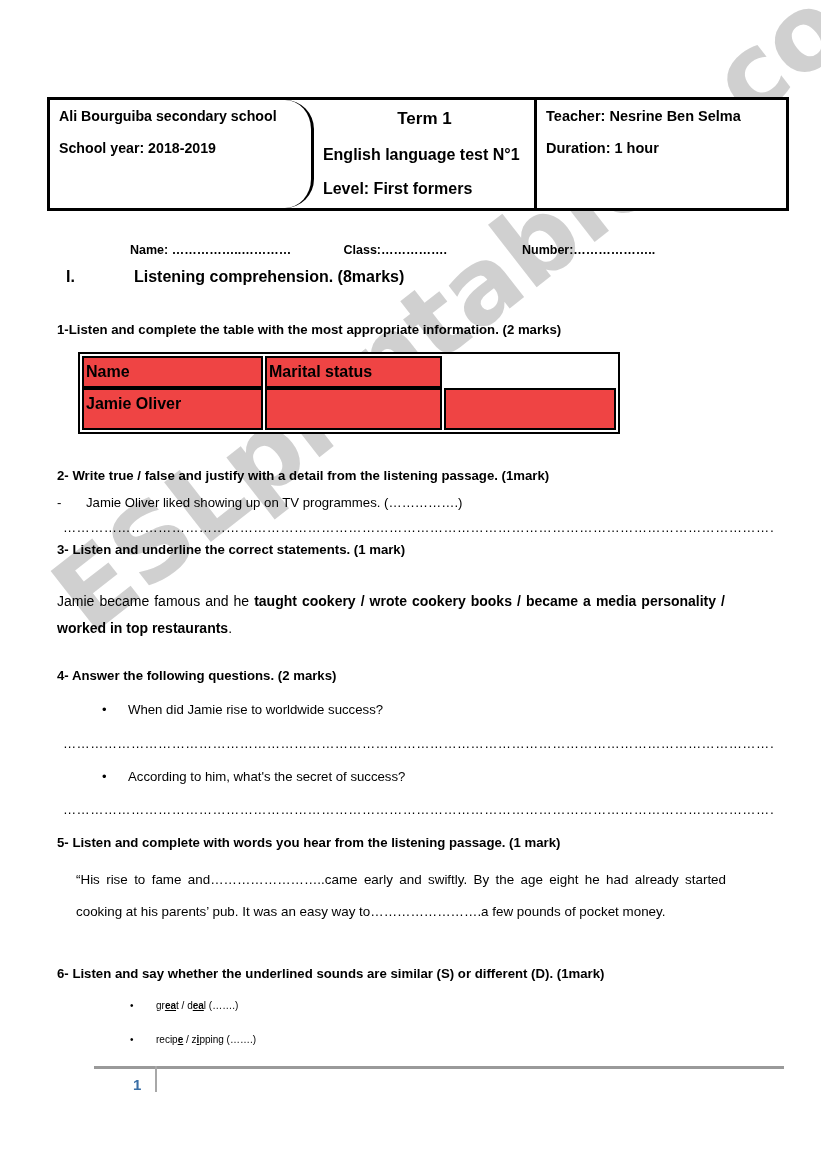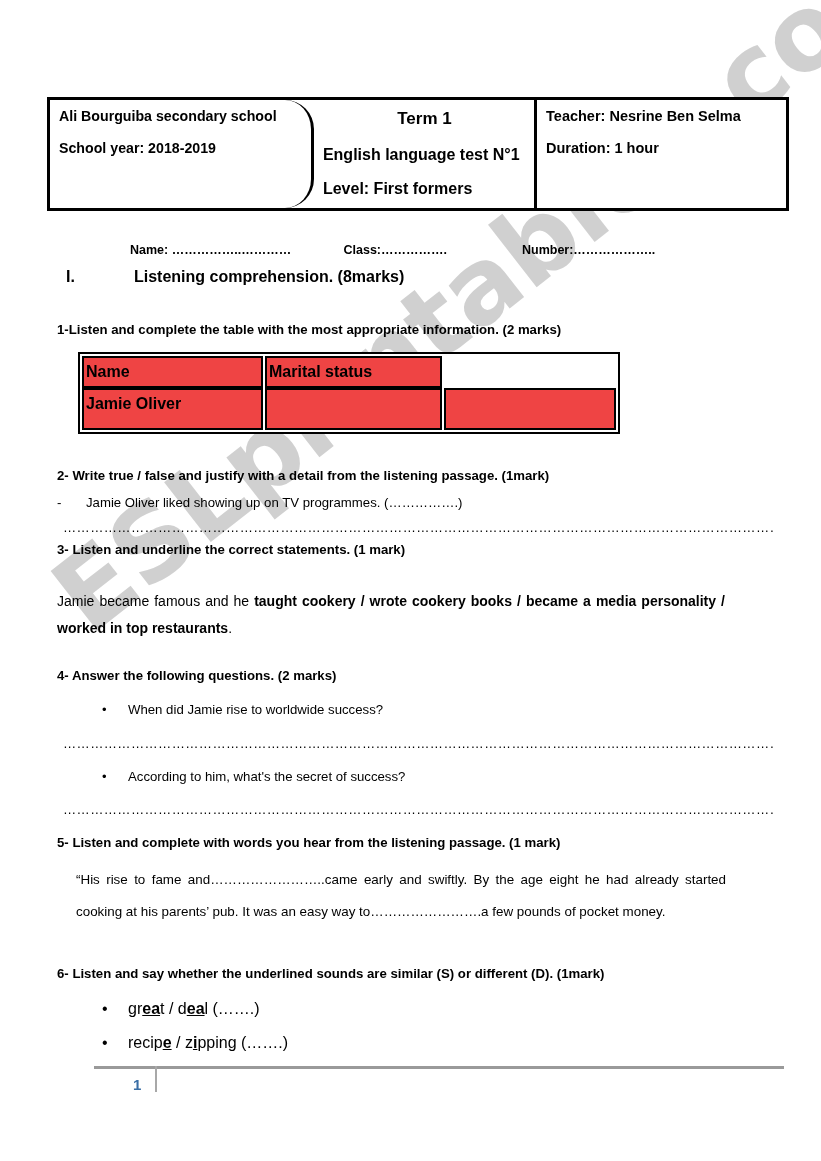--- a/index.html
+++ b/index.html
@@ -193,22 +193,23 @@
     top: 864px;
     width: 650px;
     font-size: 13.4px;
     line-height: 2.4;
     text-align: justify;
   }
 
   
   .sound {
     position: absolute;
-    font-size: 16px;
-    white-space: nowrap;
+    font-size: 10px;
+    white-space: nowrap;
+    margin-left: 28px;
   }
   .sound .dot {
     display: inline-block;
     width: 26px;
   }
   .sound u { text-decoration: underline; font-weight: bold; }
 
   
   .footer-rule {
     position: absolute;

